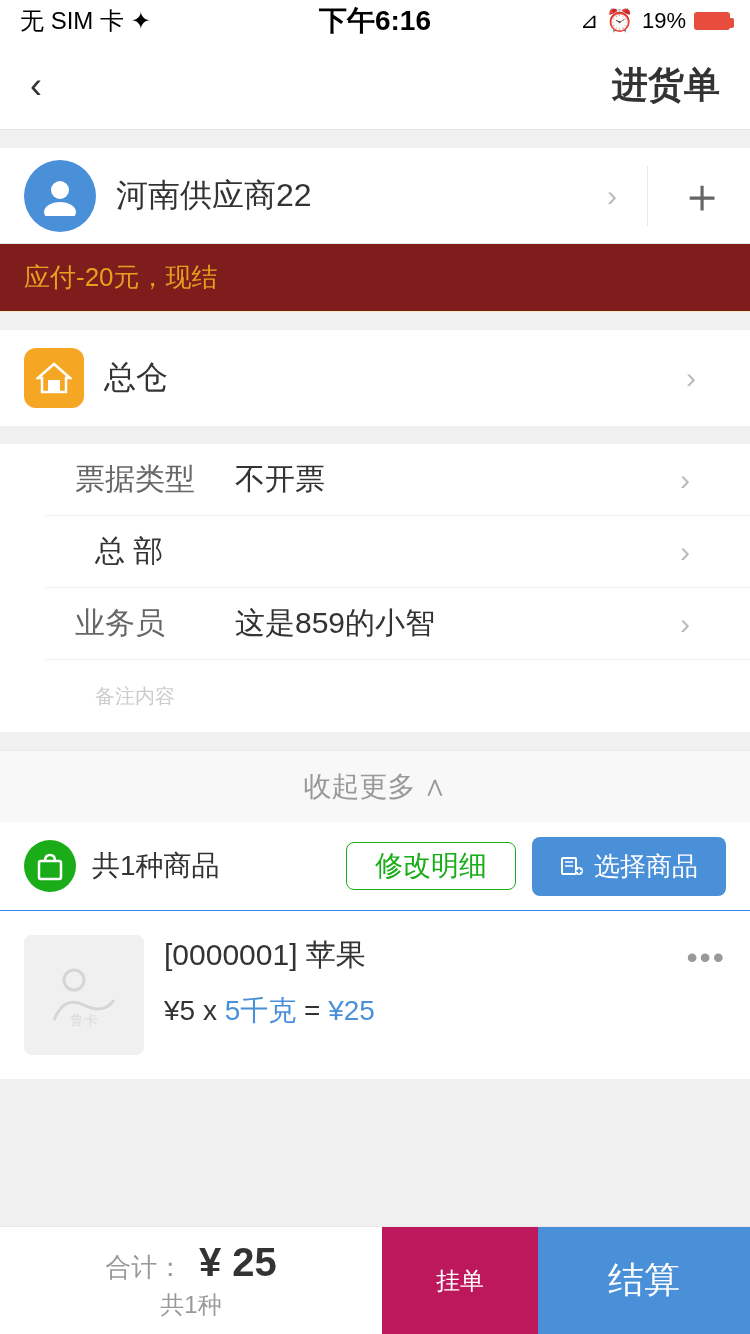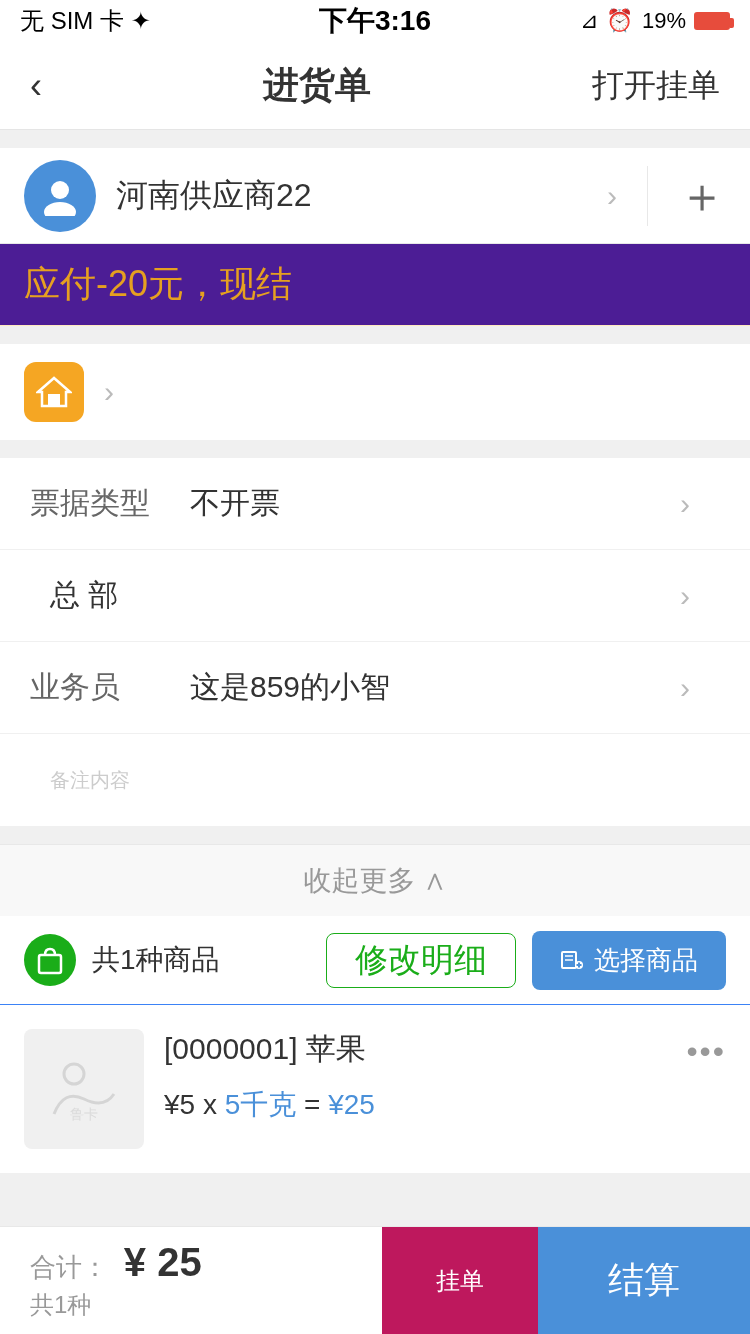--- a/index.html
+++ b/index.html
@@ -99,23 +99,23 @@
     }
     .divider-v {
       width: 1px;
       height: 60px;
       background: #e8e8e8;
       margin-right: 30px;
     }
 
     
     .notice-bar {
-      background: #4c1d95;
+      background: #7f1d1d;
       padding: 16px 24px;
-      font-size: 36px;
+      font-size: 26px;
       color: #e6a020;
       border-bottom: 1px solid #ffe9c0;
     }
 
     
     .warehouse-section {
       background: #fff;
       display: flex;
       align-items: center;
       padding: 0 24px;
@@ -139,22 +139,23 @@
 
     
     .form-section {
       background: #fff;
       margin-top: 18px;
     }
     .form-row {
       display: flex;
       align-items: center;
       padding: 0 30px;
-      height: 92px;
+      height: 72px;
       border-bottom: 1px solid #f0f0f0;
+      margin-left: 45px;
     }
     .form-row:last-child {
       border-bottom: none;
     }
     .form-label {
       font-size: 30px;
       color: #666;
       width: 140px;
       flex-shrink: 0;
     }
@@ -208,21 +209,21 @@
       flex: 1;
       font-size: 28px;
       color: #333;
     }
     .btn-outline {
       border: 1.5px solid #1aad19;
       color: #1aad19;
       background: #fff;
       border-radius: 8px;
       padding: 4px 28px;
-      font-size: 33px;
+      font-size: 28px;
       cursor: pointer;
     }
     .btn-primary {
       background: #4a90d9;
       color: #fff;
       border: none;
       border-radius: 8px;
       padding: 12px 28px;
       font-size: 26px;
       cursor: pointer;
@@ -287,20 +288,21 @@
       width: 750px;
       height: 108px;
       display: flex;
       align-items: center;
       background: #fff;
       border-top: 1px solid #e8e8e8;
     }
     .bottom-total {
       flex: 1;
       padding: 0 30px;
+      text-align: center;
     }
     .total-amount {
       font-size: 40px;
       font-weight: 600;
       color: #333;
     }
     .total-label {
       font-size: 26px;
       color: #999;
       display: inline;
@@ -337,35 +339,34 @@
       justify-content: center;
     }
   </style>
 </head>
 <body>
 
 <div class="status-bar">
   <div class="status-left">
     <span>无 SIM 卡 ✦</span>
   </div>
-  <span class="status-center">下午3:16</span>
+  <span class="status-center">下午6:16</span>
   <div class="status-right">
     <span>⊿</span>
     <span>⏰</span>
     <span>19%</span>
     <span style="display:inline-block;width:36px;height:18px;border:2px solid #e74c3c;border-radius:3px;position:relative;background:#e74c3c;">
       <span style="position:absolute;right:-6px;top:4px;width:4px;height:10px;background:#e74c3c;border-radius:0 2px 2px 0;"></span>
     </span>
   </div>
 </div>
 
 <div class="nav-bar">
   <span class="nav-back">‹</span>
   <span class="nav-title">进货单</span>
-  <span class="nav-action">打开挂单</span>
 </div>
 
 <div class="section-gap"></div>
 
 <div class="supplier-section">
   <div class="supplier-avatar">
     <svg width="40" height="40" viewBox="0 0 40 40">
       <circle cx="20" cy="14" r="9" fill="white"></circle>
       <ellipse cx="20" cy="36" rx="16" ry="10" fill="white"></ellipse>
     </svg>
@@ -382,20 +383,21 @@
 
 <div class="section-gap"></div>
 
 <div class="warehouse-section">
   <div class="warehouse-icon">
     <svg width="36" height="36" viewBox="0 0 36 36">
       <polygon points="18,4 2,18 6,18 6,32 30,32 30,18 34,18" fill="none" stroke="white" stroke-width="2.5"></polygon>
       <rect x="12" y="20" width="12" height="12" fill="white"></rect>
     </svg>
   </div>
+  <span class="warehouse-name">总仓</span>
   <span class="chevron-right">›</span>
 </div>
 
 <div class="form-section">
   <div class="form-row">
     <span class="form-label">票据类型</span>
     <span class="form-value">不开票</span>
     <span class="chevron-right">›</span>
   </div>
   <div class="form-row">

